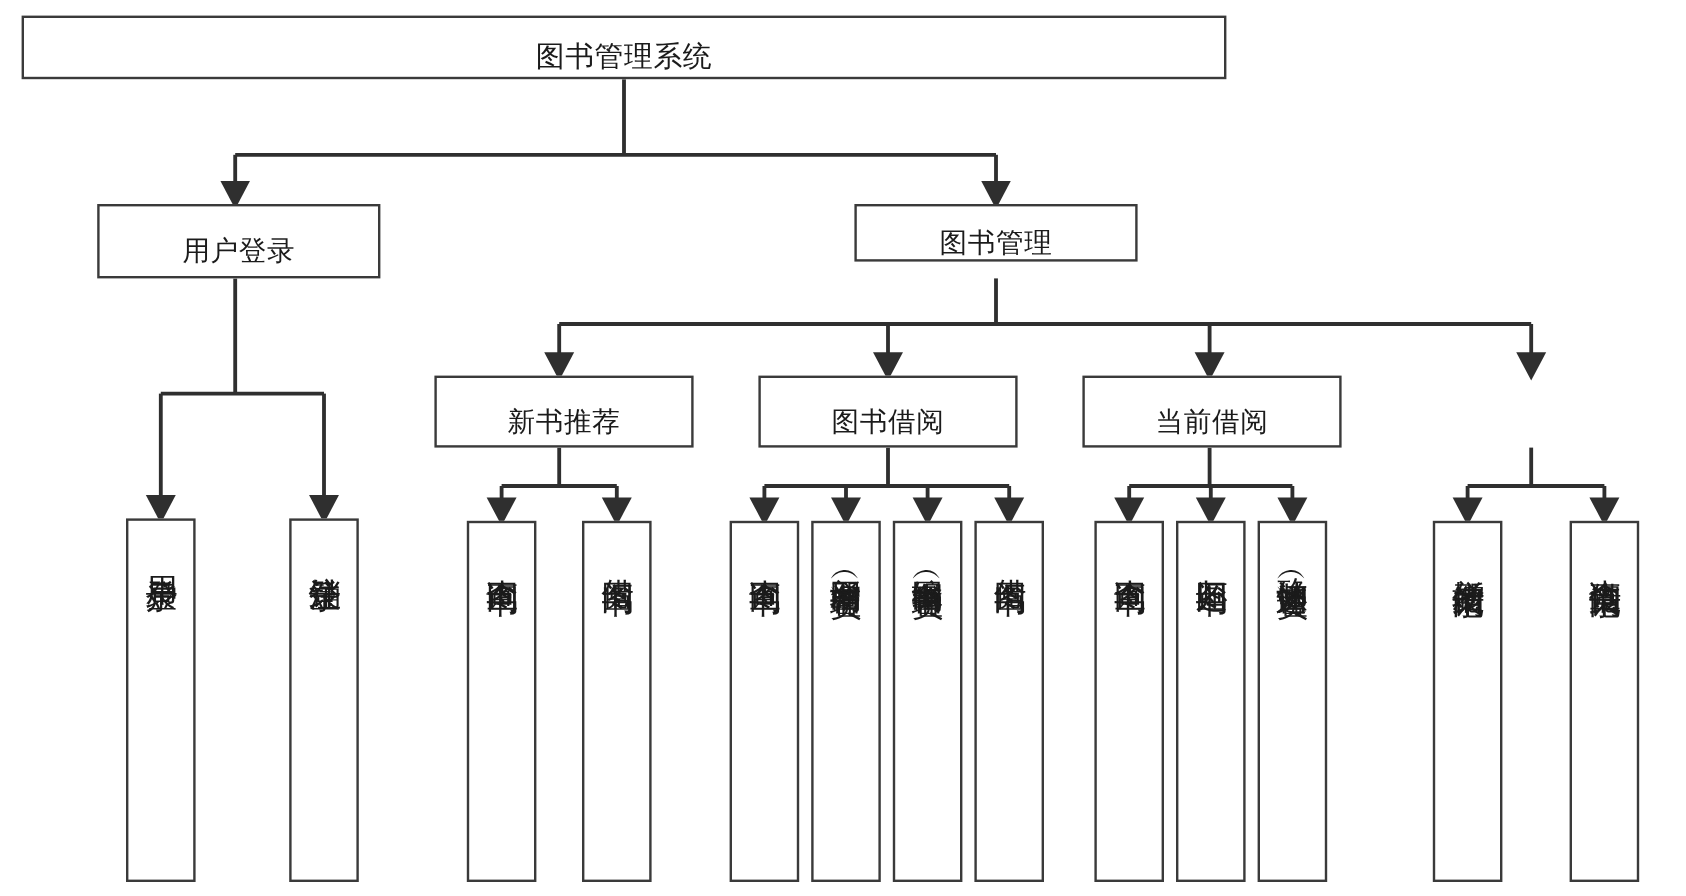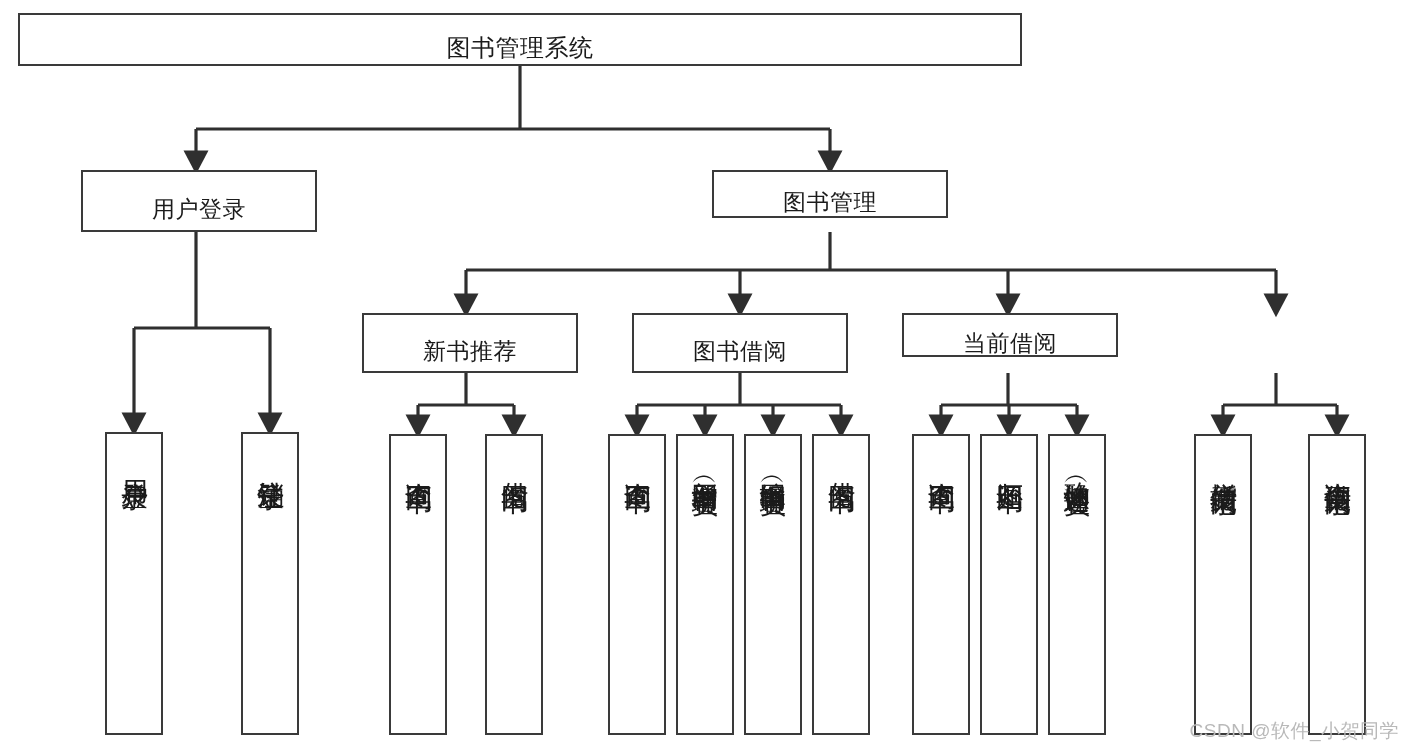--- a/index.html
+++ b/index.html
@@ -143,21 +143,21 @@
   <div class="node horizontal" style="left:712px; top:170px; width:236px; height:48px;">
     <span class="node-label">图书管理</span>
   </div>
 
   <div class="node horizontal" style="left:362px; top:313px; width:216px; height:60px;">
     <span class="node-label">新书推荐</span>
   </div>
   <div class="node horizontal" style="left:632px; top:313px; width:216px; height:60px;">
     <span class="node-label">图书借阅</span>
   </div>
-  <div class="node horizontal" style="left:902px; top:313px; width:216px; height:44px;">
+  <div class="node horizontal" style="left:902px; top:313px; width:216px; height:60px;">
     <span class="node-label">当前借阅</span>
   </div>
 
   <div class="node vertical" style="left:105px; top:432px; width:58px; height:303px;">
     <span class="node-label">用户登录</span>
   </div>
   <div class="node vertical" style="left:241px; top:432px; width:58px; height:303px;">
     <span class="node-label">注销登录</span>
   </div>
 
@@ -191,15 +191,14 @@
     <span class="node-label">确认归还（管理员）</span>
   </div>
 
   <div class="node vertical" style="left:1194px; top:434px; width:58px; height:301px;">
     <span class="node-label">新增借阅记录</span>
   </div>
   <div class="node vertical" style="left:1308px; top:434px; width:58px; height:301px;">
     <span class="node-label">查询借阅记录</span>
   </div>
 
-  <div id="watermark">CSDN @软件_小贺同学</div>
 
 </div>
 
 </body></html>

